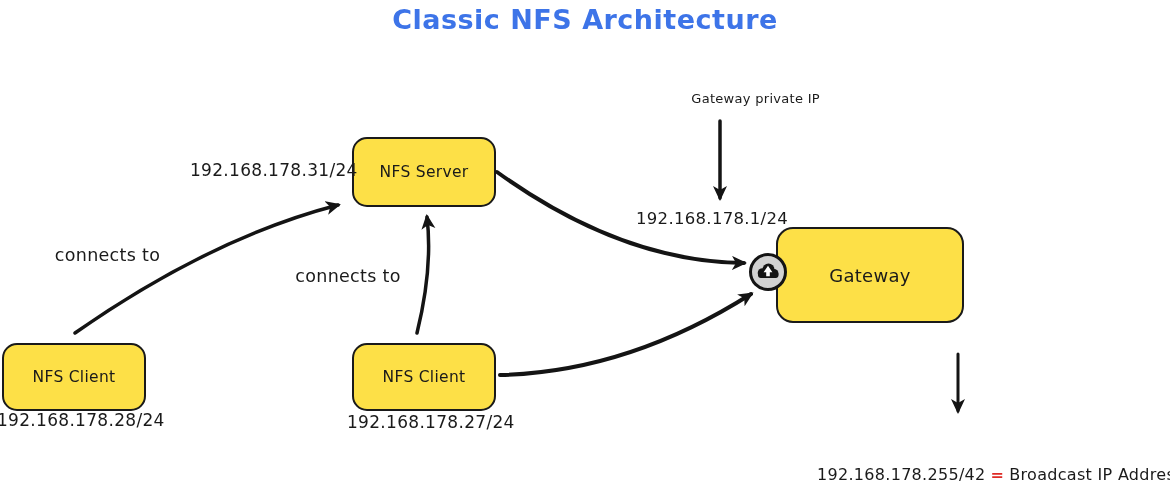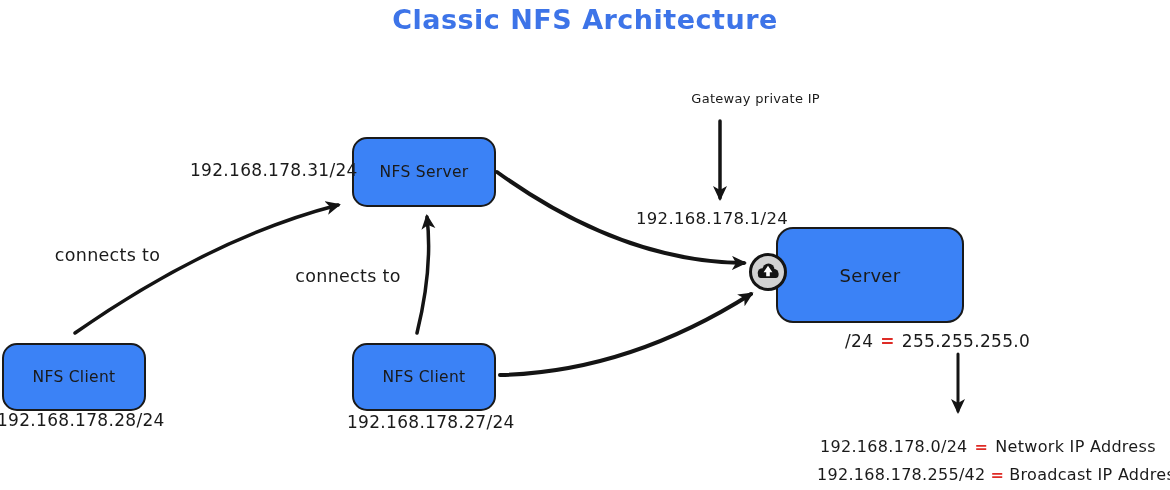--- a/index.html
+++ b/index.html
@@ -18,21 +18,21 @@
     width: 100%;
     margin: 0;
     text-align: center;
     font-size: 27px;
     font-weight: 700;
     letter-spacing: 0.5px;
     color: #3d74e8;
   }
   .box {
     position: absolute;
-    background: #3b82f6;
+    background: #fde047;
     border: 2.6px solid #1a1a1a;
     border-radius: 15px;
     display: flex;
     align-items: center;
     justify-content: center;
     font-size: 15.5px;
     letter-spacing: 0.3px;
   }
   .box-server  { left: 352px; top: 137px; width: 140px; height: 66px; }
   .box-client1 { left: 2px;   top: 343px; width: 140px; height: 64px; }
@@ -72,40 +72,34 @@
   <div class="box box-server">
     <span>NFS Server</span>
   </div>
   <div class="box box-client1">
     <span>NFS Client</span>
   </div>
   <div class="box box-client2">
     <span>NFS Client</span>
   </div>
   <div class="box box-gateway">
-    <span>Server</span>
+    <span>Gateway</span>
   </div>
 
   <div class="lbl lbl-ip-server">192.168.178.31/24</div>
   <div class="lbl lbl-ip-client1">192.168.178.28/24</div>
   <div class="lbl lbl-ip-client2">192.168.178.27/24</div>
   <div class="lbl lbl-ip-gateway">192.168.178.1/24</div>
 
   <div class="lbl lbl-gw-private">Gateway private IP</div>
   <div class="lbl lbl-connects-l">connects to</div>
   <div class="lbl lbl-connects-m">connects to</div>
 
-  <div class="lbl lbl-mask-note">
-    <span>/24</span><span class="eq eq-wide">=</span><span>255.255.255.0</span>
-  </div>
 
 
-  <div class="lbl lbl-network">
-    <span>192.168.178.0/24</span><span class="eq eq-wide">=</span><span>Network IP Address</span>
-  </div>
   <div class="lbl lbl-broadcast">
     <span>192.168.178.255/42</span><span class="eq">=</span><span>Broadcast IP Address</span>
   </div>
 
   <svg class="arrows" viewBox="0 0 1170 490" xmlns="http://www.w3.org/2000/svg">
     <defs>
       <marker id="ah" markerUnits="userSpaceOnUse" markerWidth="20" markerHeight="18" refX="12" refY="7" orient="auto">
         <path d="M0,0 L15,7 L0,14 L4,7 Z" fill="#141414"></path>
       </marker>
     </defs>

